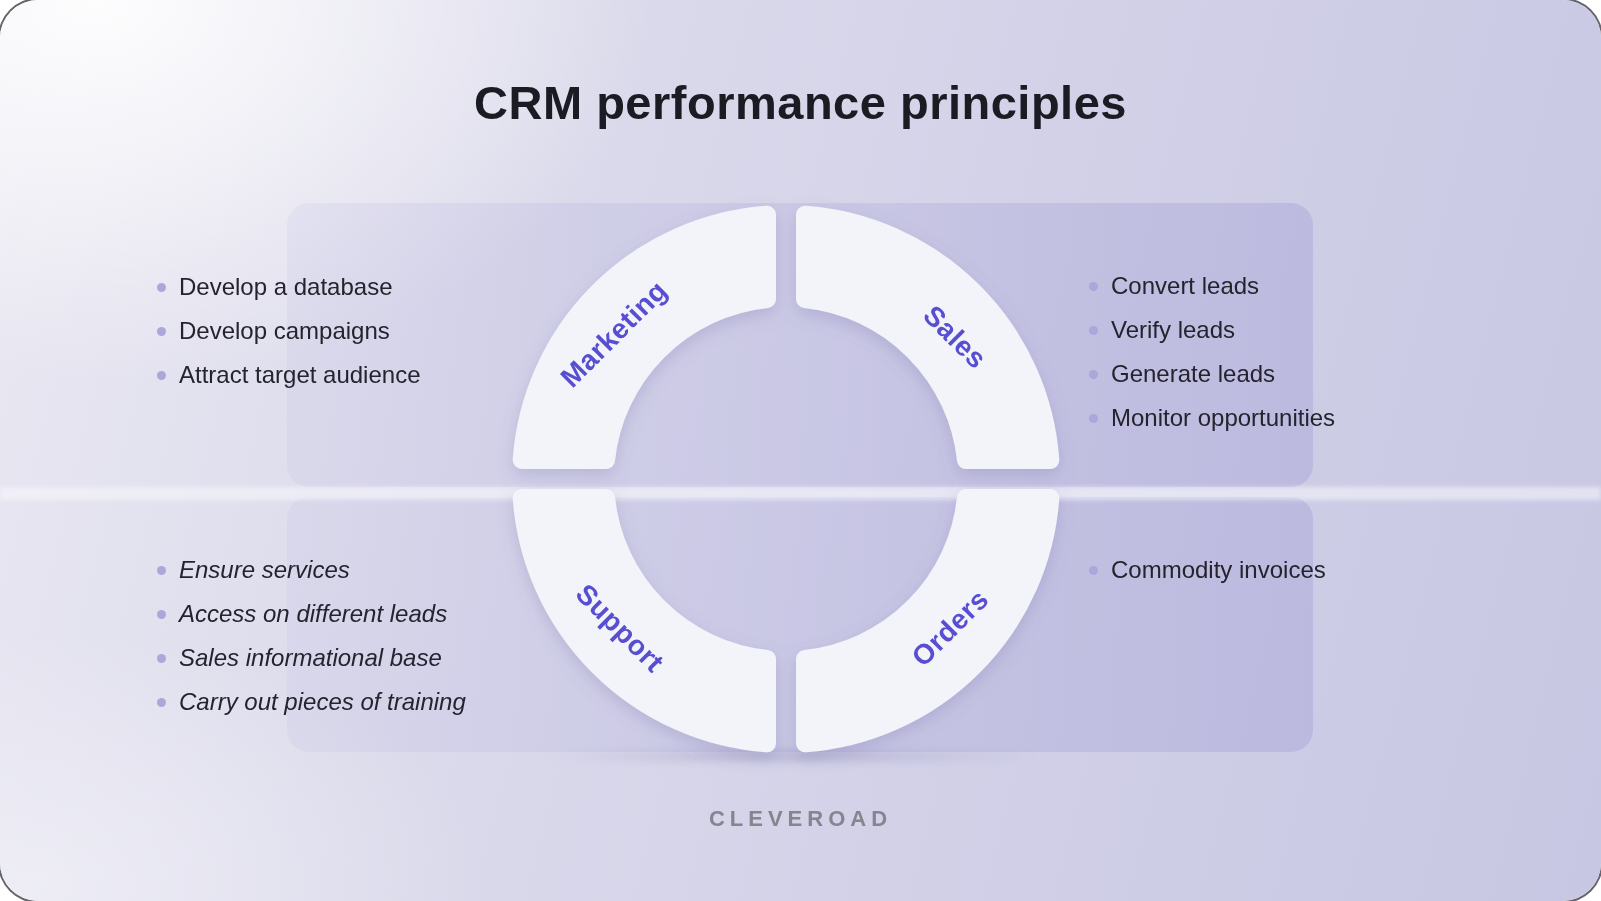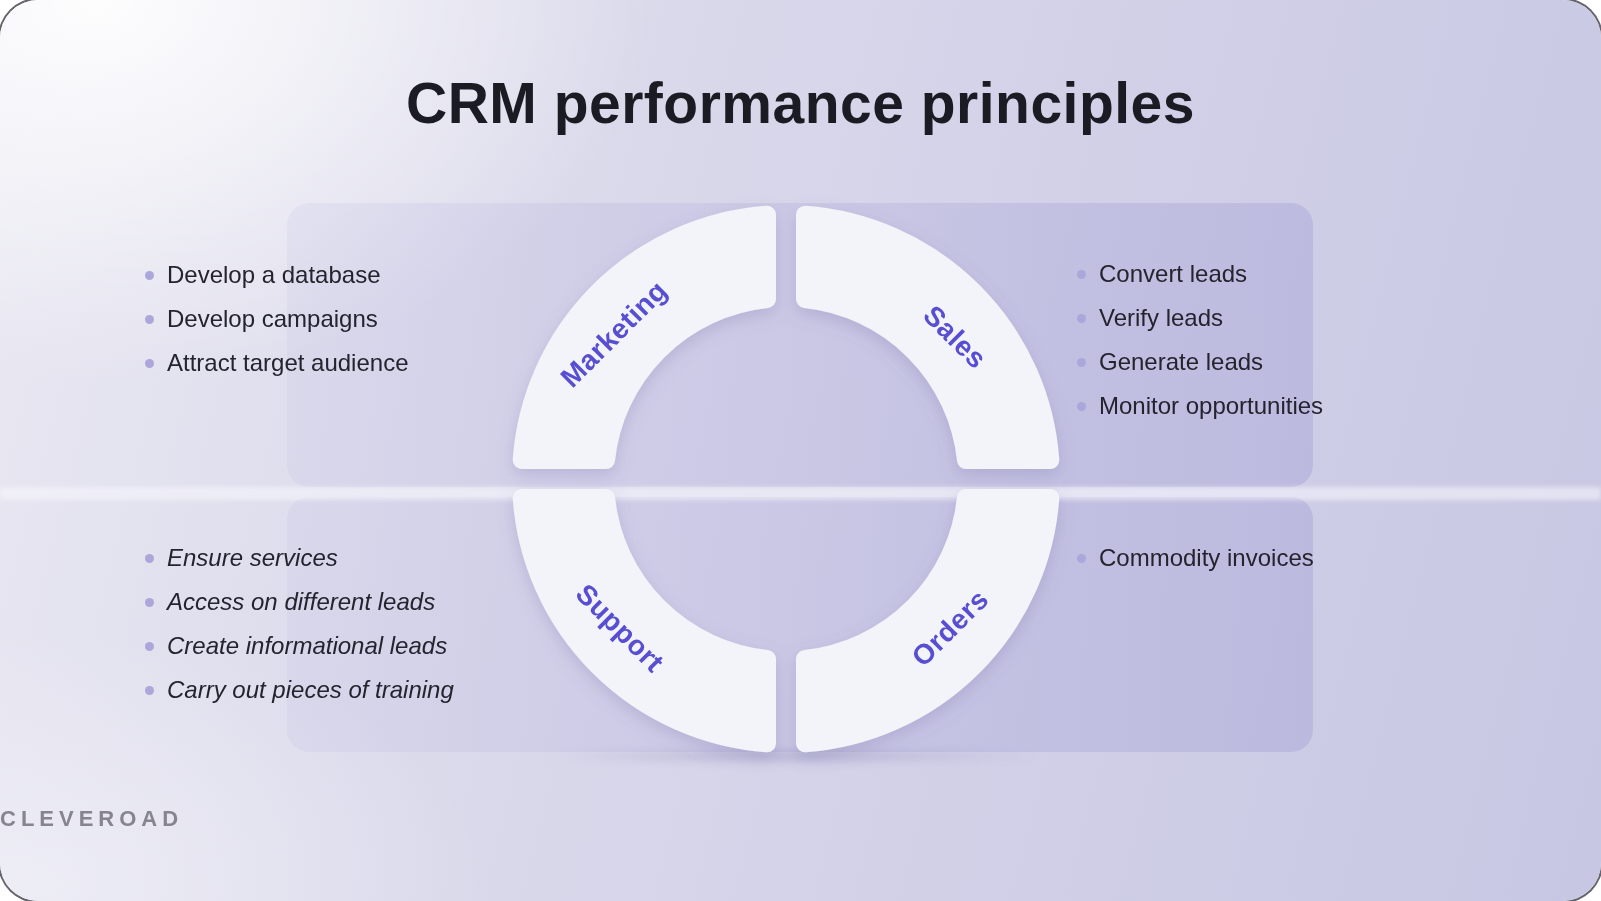--- a/index.html
+++ b/index.html
@@ -37,30 +37,30 @@
     background: rgba(248,248,253,0.55);
     filter: blur(2px);
   }
 
   .page-title {
     position: absolute;
     top: 72px; left: 0;
     width: 100%;
     margin: 0;
     text-align: center;
-    font-size: 57px;
+    font-size: 47px;
     line-height: 62px;
     font-weight: 700;
     letter-spacing: 0.5px;
     color: #1b1b23;
   }
 
   .list {
     position: absolute;
-    margin: 0; padding: 0;
+    margin: 12px; padding: 0;
     list-style: none;
   }
   .list li {
     display: flex;
     align-items: center;
     height: 44px;
     font-size: 24px;
     color: #24232e;
   }
   .dot {
@@ -102,20 +102,21 @@
     letter-spacing: 0.5px;
     fill: #574ed2;
     text-anchor: middle;
     dominant-baseline: central;
   }
 
   .brand-footer {
     position: absolute;
     top: 806px; left: 0;
     width: 100%;
+    text-align: center;
     font-size: 22px;
     font-weight: 700;
     letter-spacing: 5px;
     color: #85848f;
   }
 </style>
 </head>
 <body>
 
 <div class="stage">
@@ -164,21 +165,21 @@
     <li>
         <span class="dot"></span>
         <span>Ensure services</span>
       </li>
     <li>
         <span class="dot"></span>
         <span>Access on different leads</span>
       </li>
     <li>
         <span class="dot"></span>
-        <span>Create informational leads</span>
+        <span>Sales informational base</span>
       </li>
     <li>
         <span class="dot"></span>
         <span>Carry out pieces of training</span>
       </li>
   </ul>
 
   <ul class="list list-br">
     <li>
         <span class="dot"></span>

